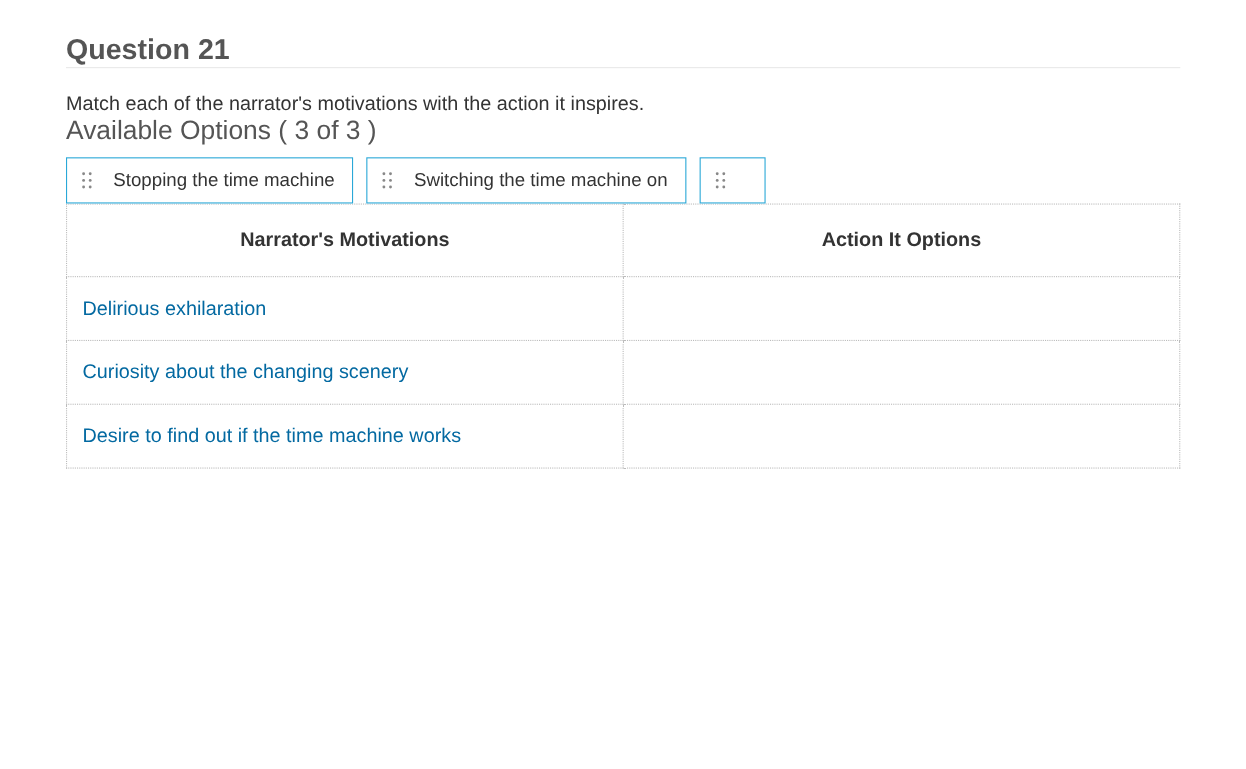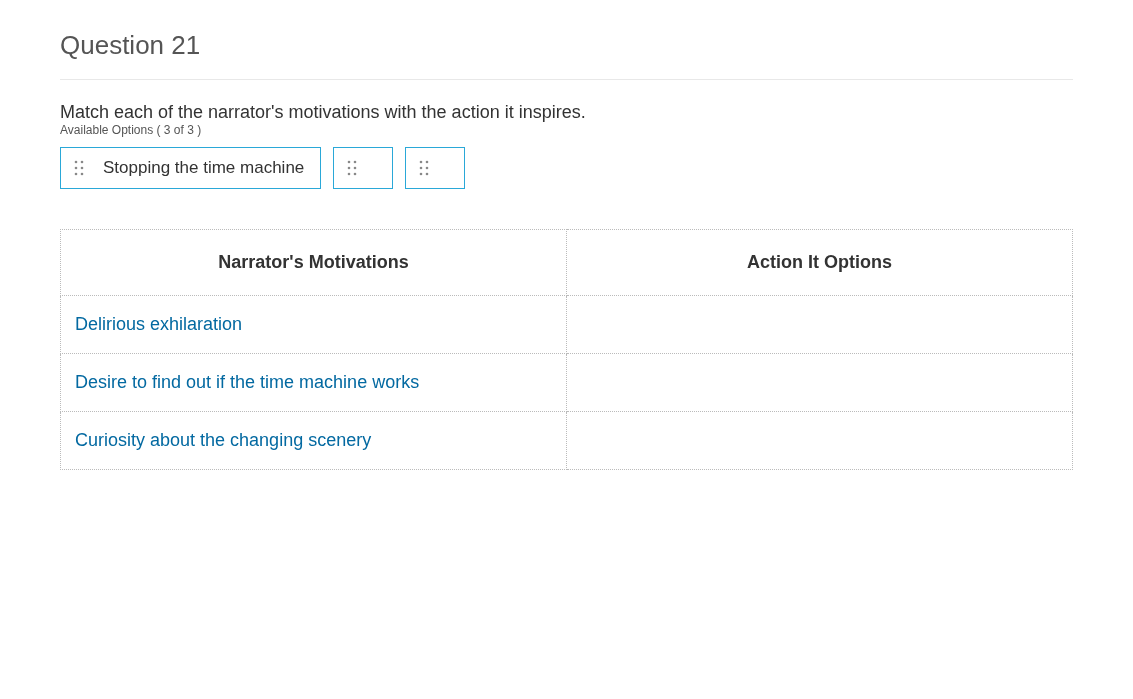--- a/index.html
+++ b/index.html
@@ -9,40 +9,38 @@
     }
     body {
       font-family: -apple-system, BlinkMacSystemFont, "Segoe UI", Helvetica, Arial, sans-serif;
       background: #fff;
       color: #333;
       padding: 30px 60px;
       width: 1133px;
     }
     .question-title {
       font-size: 26px;
-      font-weight: 400;
+      font-weight: 700;
       color: #555;
-      padding-bottom: 18px;
       border-bottom: 1px solid #e8e8e8;
       margin-bottom: 22px;
     }
     .instruction {
       font-size: 18px;
       color: #333;
     }
     .options-label {
-      font-size: 12px;
+      font-size: 24px;
       color: #555;
       margin-bottom: 10px;
     }
     .options-container {
       display: flex;
       flex-wrap: wrap;
       gap: 12px;
-      margin-bottom: 40px;
     }
     .option-chip {
       display: inline-flex;
       align-items: center;
       border: 1.5px solid #2aa8d8;
       background: #fff;
       padding: 10px 16px 10px 10px;
       font-size: 17px;
       color: #333;
       cursor: move;
@@ -112,20 +110,21 @@
     <span class="drag-handle">
       <svg viewBox="0 0 10 16" fill="currentColor">
           <circle cx="2" cy="2" r="1.3"></circle>
           <circle cx="8" cy="2" r="1.3"></circle>
           <circle cx="2" cy="8" r="1.3"></circle>
           <circle cx="8" cy="8" r="1.3"></circle>
           <circle cx="2" cy="14" r="1.3"></circle>
           <circle cx="8" cy="14" r="1.3"></circle>
         </svg>
     </span>
+    <span>Switching the time machine on</span>
   </div>
 
   <div class="option-chip">
     <span class="drag-handle">
       <svg viewBox="0 0 10 16" fill="currentColor">
           <circle cx="2" cy="2" r="1.3"></circle>
           <circle cx="8" cy="2" r="1.3"></circle>
           <circle cx="2" cy="8" r="1.3"></circle>
           <circle cx="8" cy="8" r="1.3"></circle>
           <circle cx="2" cy="14" r="1.3"></circle>
@@ -142,21 +141,21 @@
       <th>Narrator's Motivations</th>
       <th>Action It Options</th>
     </tr>
   </thead>
   <tbody>
     <tr>
       <td>Delirious exhilaration</td>
       <td class="dropzone"></td>
     </tr>
     <tr>
-      <td>Desire to find out if the time machine works</td>
+      <td>Curiosity about the changing scenery</td>
       <td class="dropzone"></td>
     </tr>
     <tr>
-      <td>Curiosity about the changing scenery</td>
+      <td>Desire to find out if the time machine works</td>
       <td class="dropzone"></td>
     </tr>
   </tbody>
 </table>
 
 </body></html>

